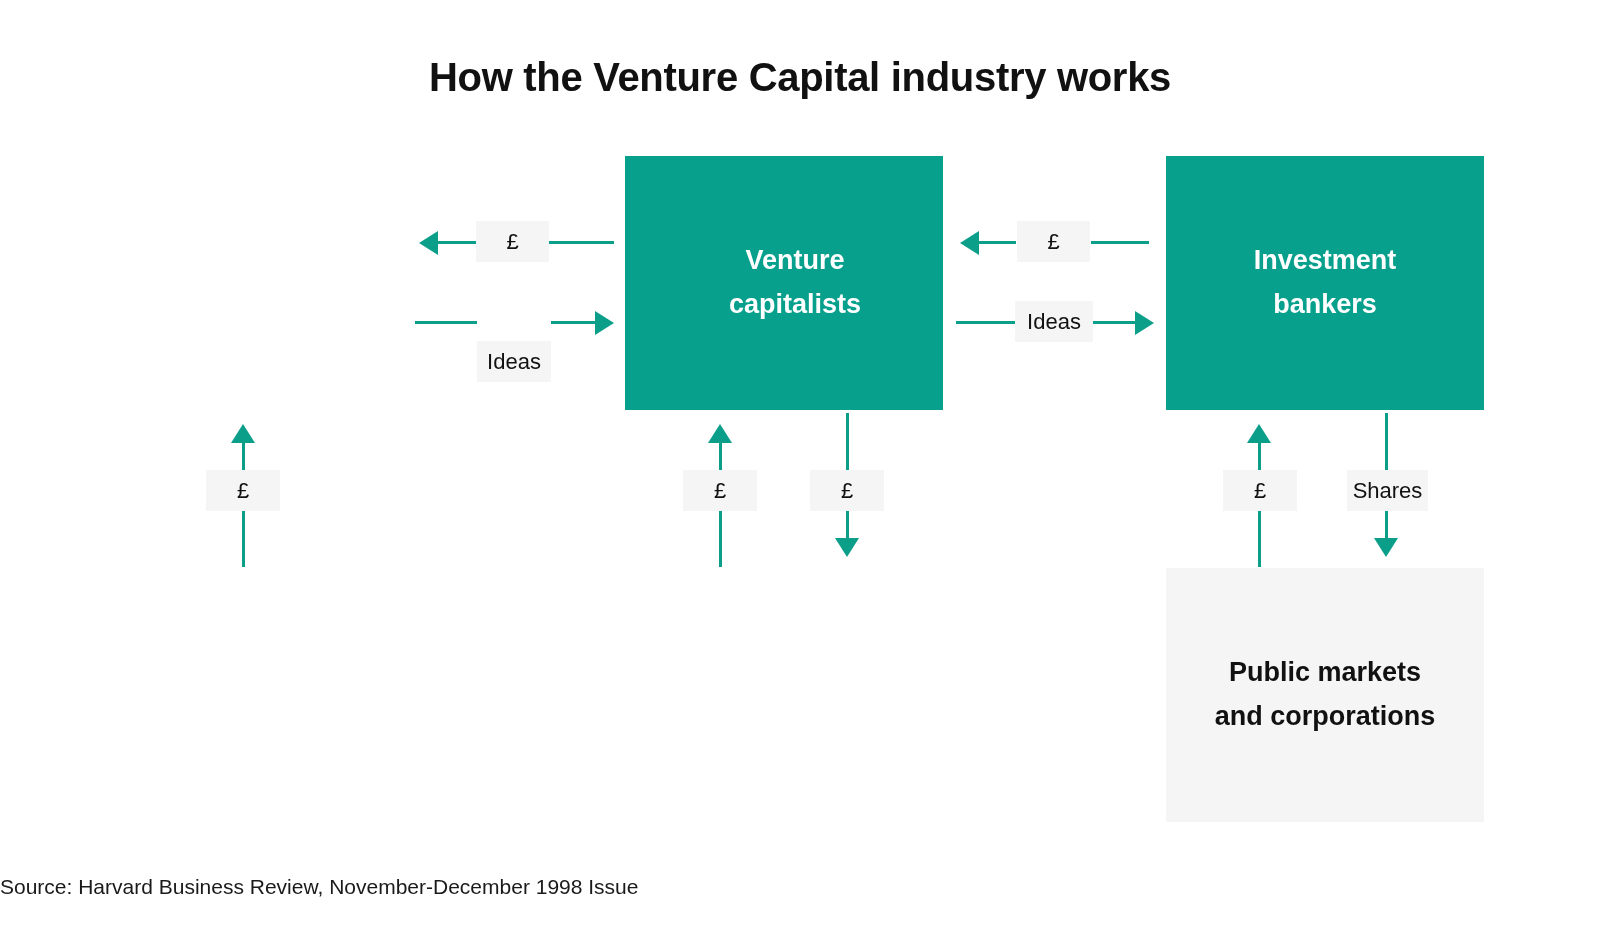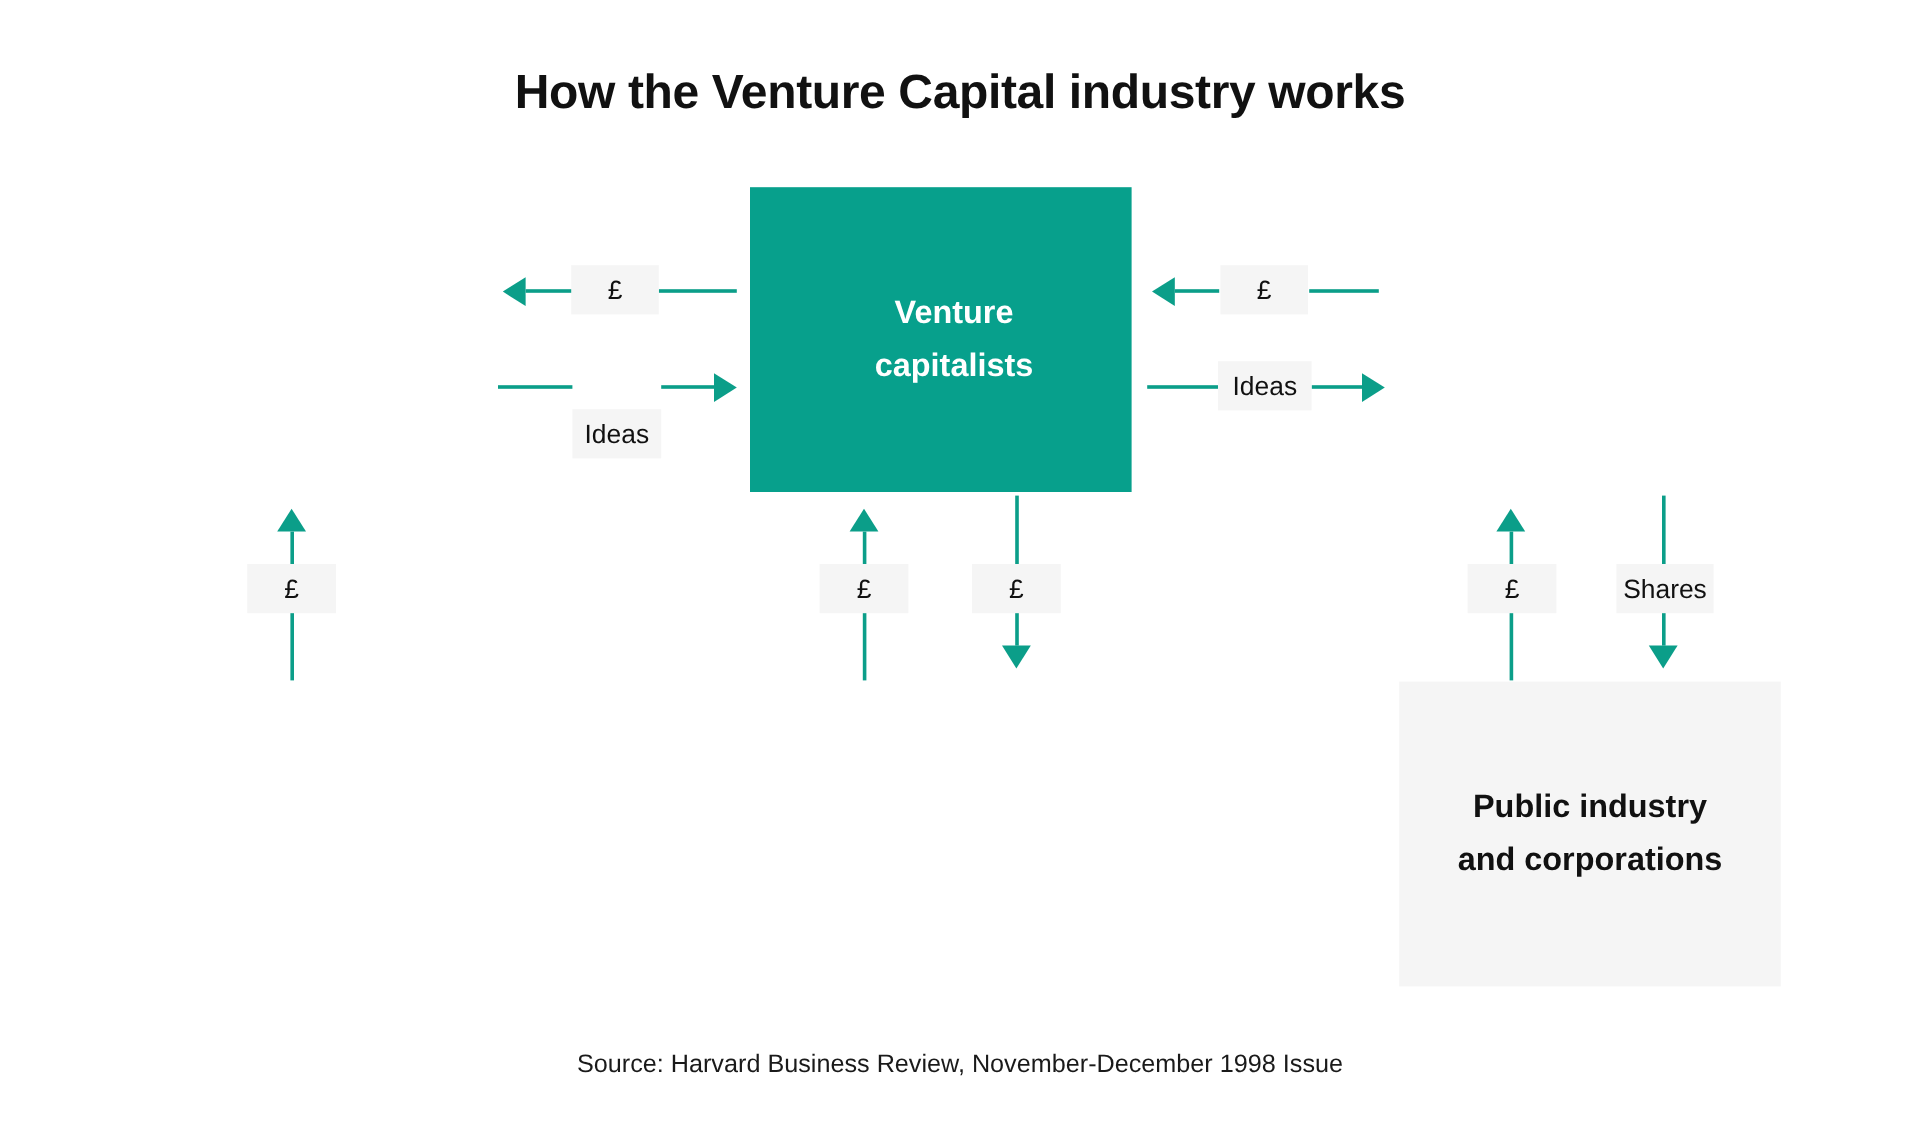--- a/index.html
+++ b/index.html
@@ -113,47 +113,53 @@
     box-sizing: border-box;
     white-space: nowrap;
   }
 
   
   .source {
     position: absolute;
     left: 0;
     top: 875px;
     width: 1600px;
-    text-align: center;
+    text-align: left;
     font-size: 21px;
     font-weight: 400;
     color: #1a1a1a;
   }
 </style>
 </head>
 <body>
 
 <div id="canvas">
 
   <div class="title">How the Venture Capital industry works</div>
 
 
   <div class="node teal col-2 row-top">
     <span>
       <span>Venture</span><br>
       <span>capitalists</span>
     </span>
   </div>
 
+  <div class="node teal col-3 row-top">
+    <span>
+      <span>Investment</span><br>
+      <span>bankers</span>
+    </span>
+  </div>
 
 
 
   <div class="node grey col-3 row-bottom">
     <span>
-      <span>Public industry</span><br>
+      <span>Public markets</span><br>
       <span>and corporations</span>
     </span>
   </div>
 
   <div class="hline" style="left:438px; top:241px; width:77px;"></div>
   <div class="hline" style="left:549px; top:241px; width:65px;"></div>
   <div class="arrowhead arrow-left" style="left:419px; top:231px;"></div>
   <div class="edge-label" style="left:476px; top:221px; width:73px; height:41px;">£</div>
 
   <div class="hline" style="left:415px; top:321px; width:62px;"></div>

